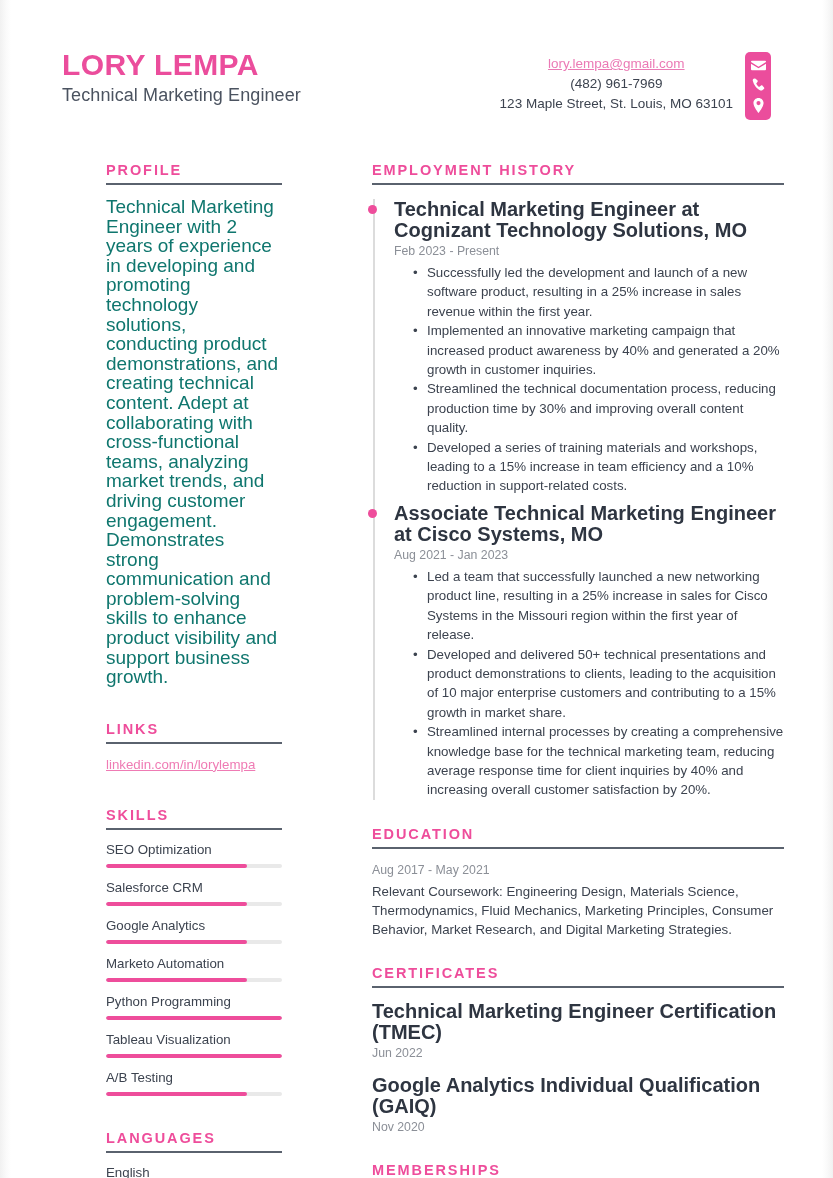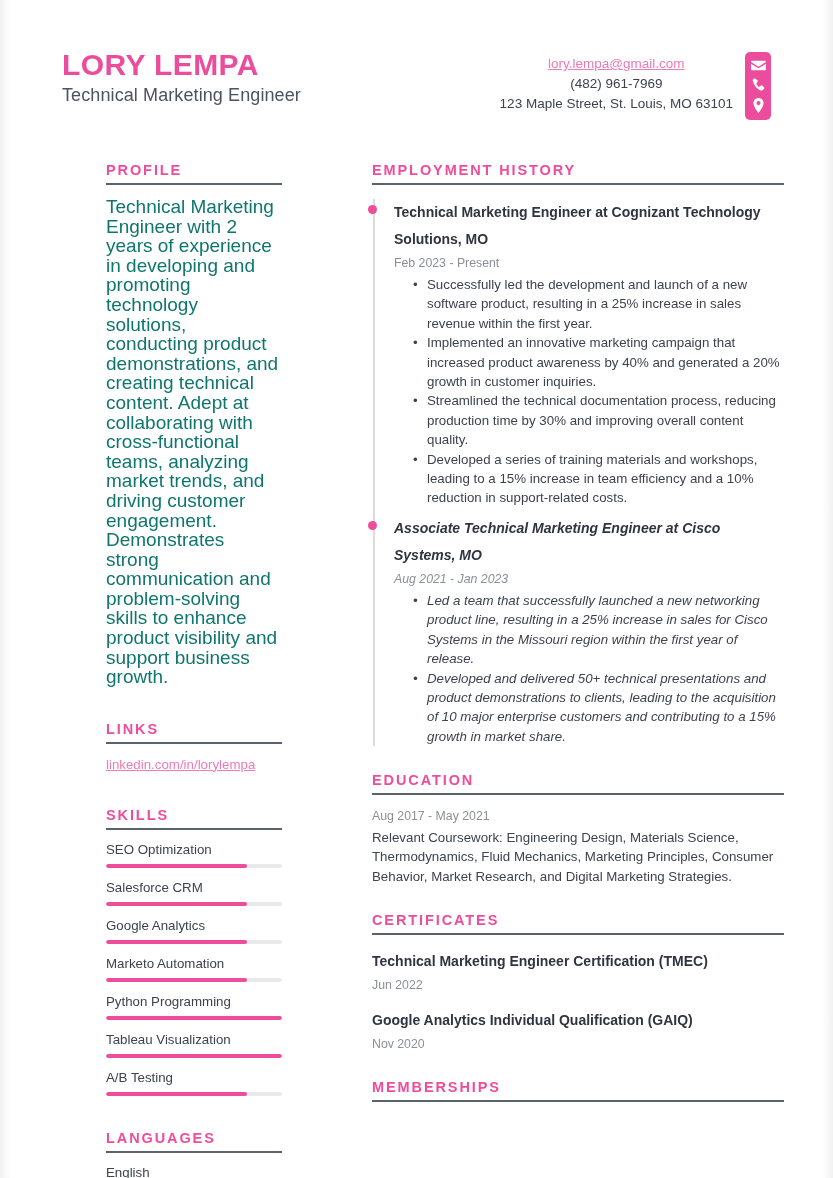--- a/index.html
+++ b/index.html
@@ -159,35 +159,35 @@
     padding-left: 22px;
   }
   .timeline::before {
     content: "";
     position: absolute;
     left: 1px; top: 0; bottom: 0;
     width: 1.5px;
     background: #dcdcdc;
   }
   .job { position: relative; }
-  .job + .job { margin-top: 7px; font-style: italic; }
+  .job + .job { margin-top: 7px; }
   .job-dot {
     position: absolute;
     left: -26px;
     top: 6px;
     width: 9px;
     height: 9px;
     border-radius: 50%;
     background: #ee4d9b;
   }
   .entry-title {
-    font-size: 14px;
+    font-size: 20px;
     font-weight: bold;
     color: #2e3541;
-    line-height: 27px;
+    line-height: 21px;
   }
   .entry-date {
     font-size: 12.3px;
     color: #8b8f97;
     line-height: 17px;
     margin-top: 2px;
   }
   .entry-body {
     font-size: 13.3px;
     color: #3c434f;
@@ -373,20 +373,21 @@
           </ul>
         </div>
 
         <div class="job">
           <span class="job-dot"></span>
           <div class="entry-title">Associate Technical Marketing Engineer at Cisco Systems, MO</div>
           <div class="entry-date">Aug 2021 - Jan 2023</div>
           <ul class="bullets">
             <li>Led a team that successfully launched a new networking product line, resulting in a 25% increase in sales for Cisco Systems in the Missouri region within the first year of release.</li>
             <li>Developed and delivered 50+ technical presentations and product demonstrations to clients, leading to the acquisition of 10 major enterprise customers and contributing to a 15% growth in market share.</li>
+            <li>Streamlined internal processes by creating a comprehensive knowledge base for the technical marketing team, reducing average response time for client inquiries by 40% and increasing overall customer satisfaction by 20%.</li>
           </ul>
         </div>
 
       </div>
     </div>
 
     <div class="gap-md"></div>
 
     <div class="sec">
       <div class="sec-head">EDUCATION</div>

